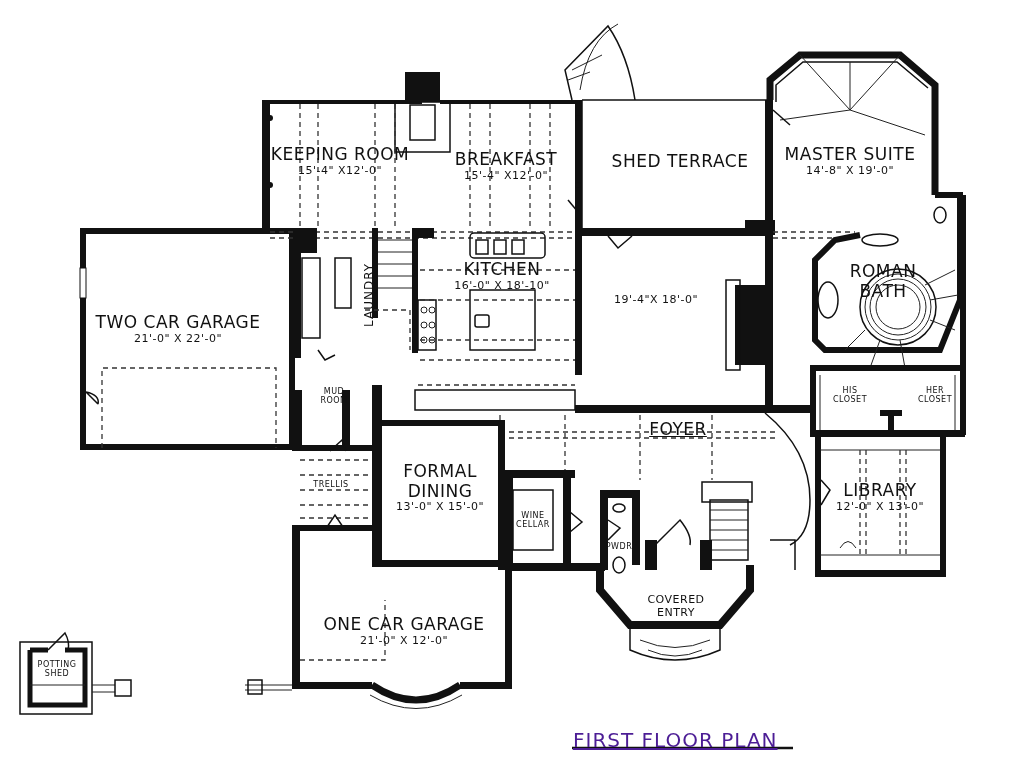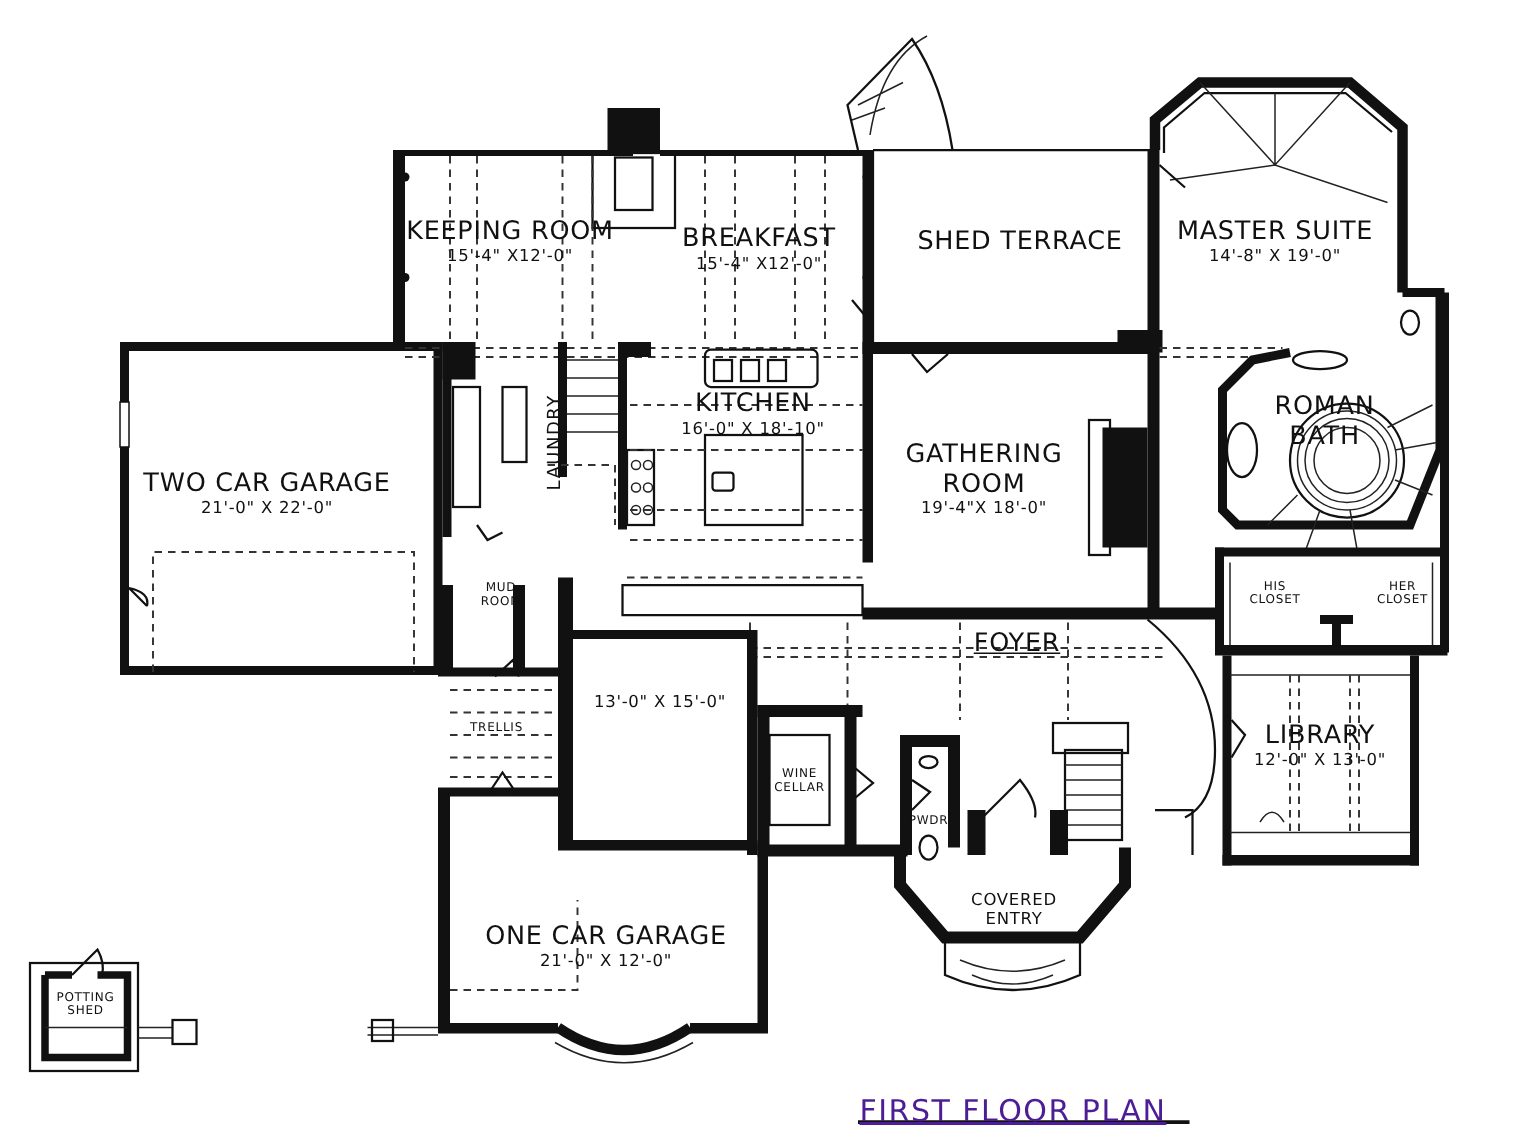--- a/index.html
+++ b/index.html
@@ -234,35 +234,35 @@
   <span class="n">HIS CLOSET</span>
 </div>
 <div class="lbl sm" style="left:925px;top:386px;width:40px;white-space:normal;margin-left:10px;">
   <span class="n">HER CLOSET</span>
 </div>
 <div class="lbl" style="left:502px;top:260px;">
   <span class="n">KITCHEN</span>
   <span class="d">16'-0" X 18'-10"</span>
 </div>
 <div class="lbl" style="left:656px;top:294px;width:130px;white-space:normal;">
-  <span class="n">GATHERING ROOM</span>
   <span class="d">19'-4"X 18'-0"</span>
 </div>
 <div class="lbl" style="left:178px;top:313px;">
   <span class="n">TWO CAR GARAGE</span>
   <span class="d">21'-0" X 22'-0"</span>
 </div>
 <div class="lbl vert" style="left:338px;top:288px;">LAUNDRY</div>
 <div class="lbl sm" style="left:334px;top:387px;width:34px;white-space:normal;">
   <span class="n">MUD ROOM</span>
 </div>
 <div class="lbl sm" style="left:331px;top:480px;">
   <span class="n">TRELLIS</span>
 </div>
 <div class="lbl" style="left:440px;top:462px;width:110px;white-space:normal;">
+  <span class="n">FORMAL DINING</span>
   <span class="d">13'-0" X 15'-0"</span>
 </div>
 <div class="lbl sm" style="left:533px;top:511px;width:34px;white-space:normal;">
   <span class="n">WINE CELLAR</span>
 </div>
 <div class="lbl" style="left:678px;top:420px;text-decoration:underline;">
   <span class="n">FOYER</span>
 </div>
 <div class="lbl sm" style="left:619px;top:542px;">
   <span class="n">PWDR</span>

